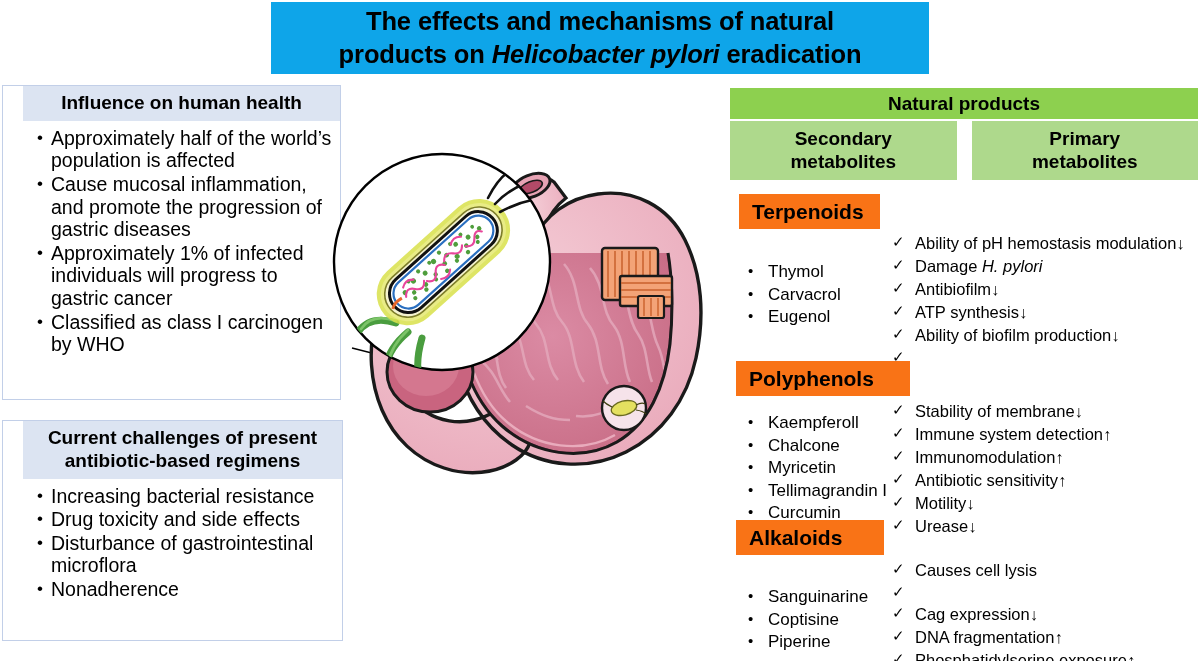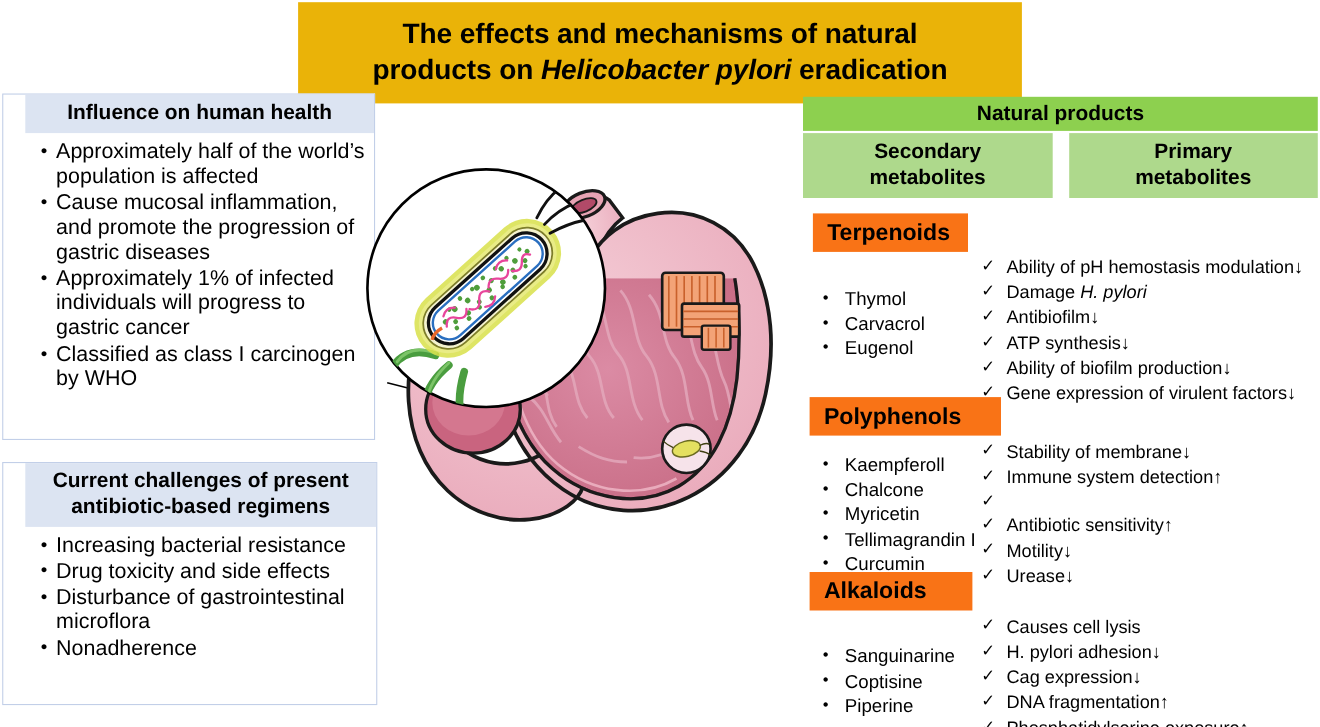--- a/index.html
+++ b/index.html
@@ -15,22 +15,22 @@
     font-family: "Liberation Sans", sans-serif;
     color: #000000;
   }
 
   
   #title-banner {
     position: absolute;
     left: 271px;
     top: 2px;
     width: 658px;
-    height: 92px;
-    background: #eab308;
+    height: 72px;
+    background: #0ea5e9;
     display: flex;
     align-items: center;
     justify-content: center;
     text-align: center;
     box-sizing: border-box;
     padding: 0 27px;
   }
   #title-banner .ttl {
     font-size: 25.5px;
     font-weight: bold;
@@ -492,21 +492,20 @@
   <div class="effect-row">
     <span class="chk">✓</span>
     <span>ATP synthesis↓</span>
   </div>
   <div class="effect-row">
     <span class="chk">✓</span>
     <span>Ability of biofilm production↓</span>
   </div>
   <div class="effect-row">
     <span class="chk">✓</span>
-    <span>Gene expression of virulent factors↓</span>
   </div>
 </div>
 
 <div class="cat-chip" id="chip-polyphenols">
   <span>Polyphenols</span>
 </div>
 <div class="compound-list" id="compounds-polyphenols">
   <div class="compound-row">
     <span class="cbul">•</span>
     <span>Kaempferoll</span>
@@ -532,20 +531,21 @@
   <div class="effect-row">
     <span class="chk">✓</span>
     <span>Stability of membrane↓</span>
   </div>
   <div class="effect-row">
     <span class="chk">✓</span>
     <span>Immune system detection↑</span>
   </div>
   <div class="effect-row">
     <span class="chk">✓</span>
+    <span>Immunomodulation↑</span>
   </div>
   <div class="effect-row">
     <span class="chk">✓</span>
     <span>Antibiotic sensitivity↑</span>
   </div>
   <div class="effect-row">
     <span class="chk">✓</span>
     <span>Motility↓</span>
   </div>
   <div class="effect-row">
@@ -571,21 +571,20 @@
     <span>Piperine</span>
   </div>
 </div>
 <div class="effects-list" id="effects-alkaloids">
   <div class="effect-row">
     <span class="chk">✓</span>
     <span>Causes cell lysis</span>
   </div>
   <div class="effect-row">
     <span class="chk">✓</span>
-    <span>H. pylori adhesion↓</span>
   </div>
   <div class="effect-row">
     <span class="chk">✓</span>
     <span>Cag expression↓</span>
   </div>
   <div class="effect-row">
     <span class="chk">✓</span>
     <span>DNA fragmentation↑</span>
   </div>
   <div class="effect-row">

